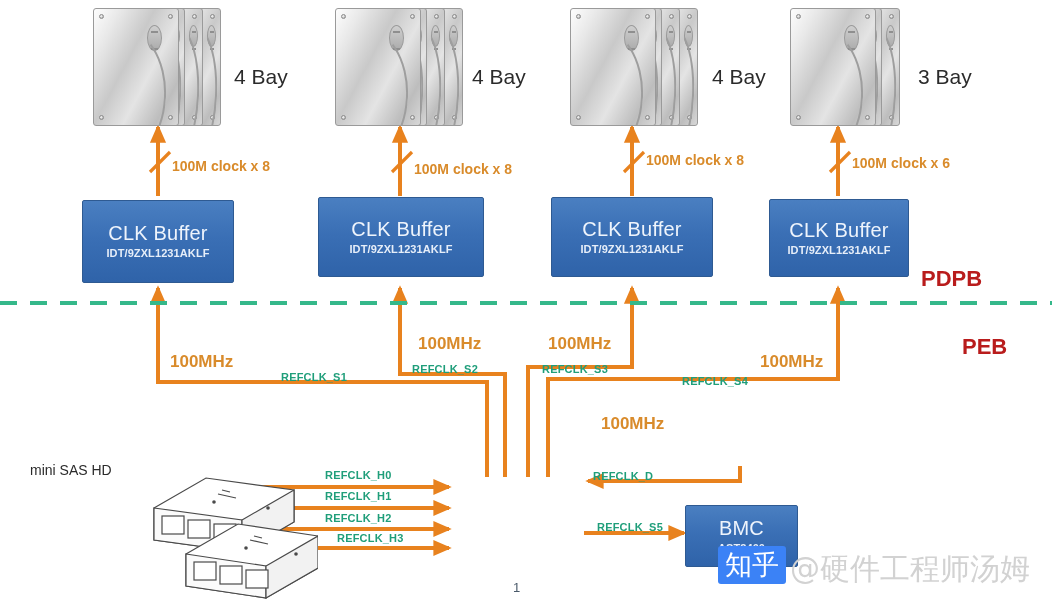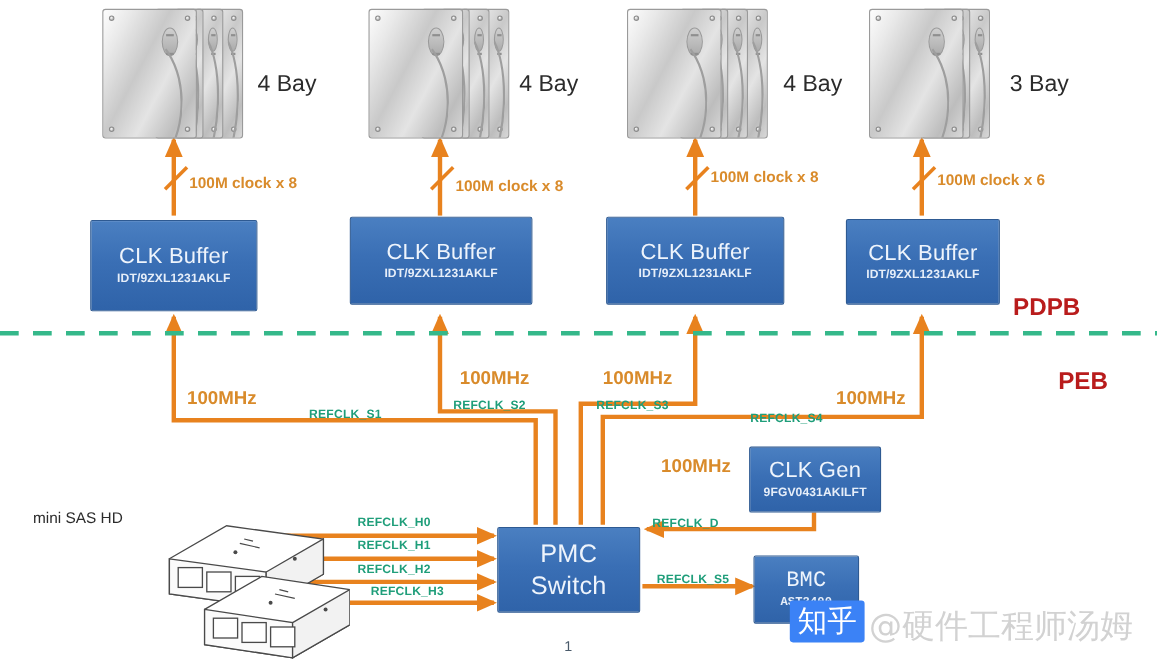--- a/index.html
+++ b/index.html
@@ -288,33 +288,25 @@
   <div class="lbl mhz" style="left:418px;top:334px;">100MHz</div>
   <div class="lbl mhz" style="left:548px;top:334px;">100MHz</div>
   <div class="lbl mhz" style="left:760px;top:352px;">100MHz</div>
   <div class="lbl mhz" style="left:601px;top:414px;">100MHz</div>
 
   <div class="lbl refclk" style="left:281px;top:371px;">REFCLK_S1</div>
   <div class="lbl refclk" style="left:412px;top:363px;">REFCLK_S2</div>
   <div class="lbl refclk" style="left:542px;top:363px;">REFCLK_S3</div>
   <div class="lbl refclk" style="left:682px;top:375px;">REFCLK_S4</div>
 
-  <div class="chip pmc" style="left:452px;top:479px;width:130px;height:78px;">
-    <div class="t1">PMC</div>
-    <div class="t1">Switch</div>
-  </div>
   <div class="lbl num1" style="left:513px;top:580px;">1</div>
 
-  <div class="chip" style="left:681px;top:406px;width:120px;height:60px;">
-    <div class="t1">CLK Gen</div>
-    <div class="t2">9FGV0431AKILFT</div>
-  </div>
   <div class="lbl refclk" style="left:593px;top:470px;">REFCLK_D</div>
 
-  <div class="chip" style="left:685px;top:505px;width:96px;height:62px;font-family:Liberation Mono, monospace;">
+  <div class="chip" style="left:685px;top:505px;width:113px;height:62px;">
     <div class="t1">BMC</div>
     <div class="t2">AST2400</div>
   </div>
   <div class="lbl refclk" style="left:597px;top:521px;">REFCLK_S5</div>
 
   <div class="lbl refclk" style="left:325px;top:469px;">REFCLK_H0</div>
   <div class="lbl refclk" style="left:325px;top:490px;">REFCLK_H1</div>
   <div class="lbl refclk" style="left:325px;top:512px;">REFCLK_H2</div>
   <div class="lbl refclk" style="left:337px;top:532px;">REFCLK_H3</div>
 

